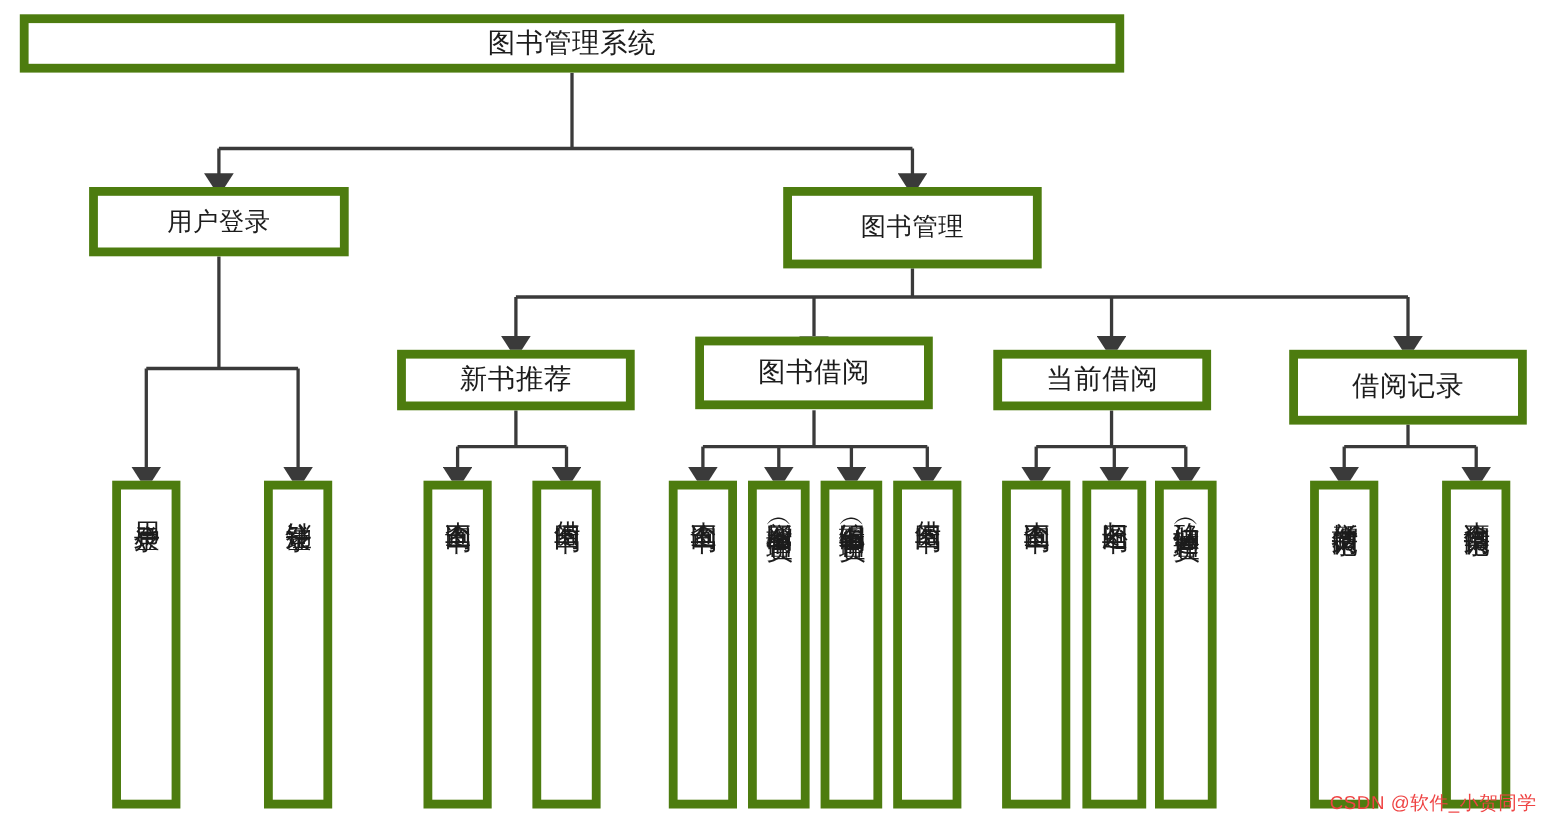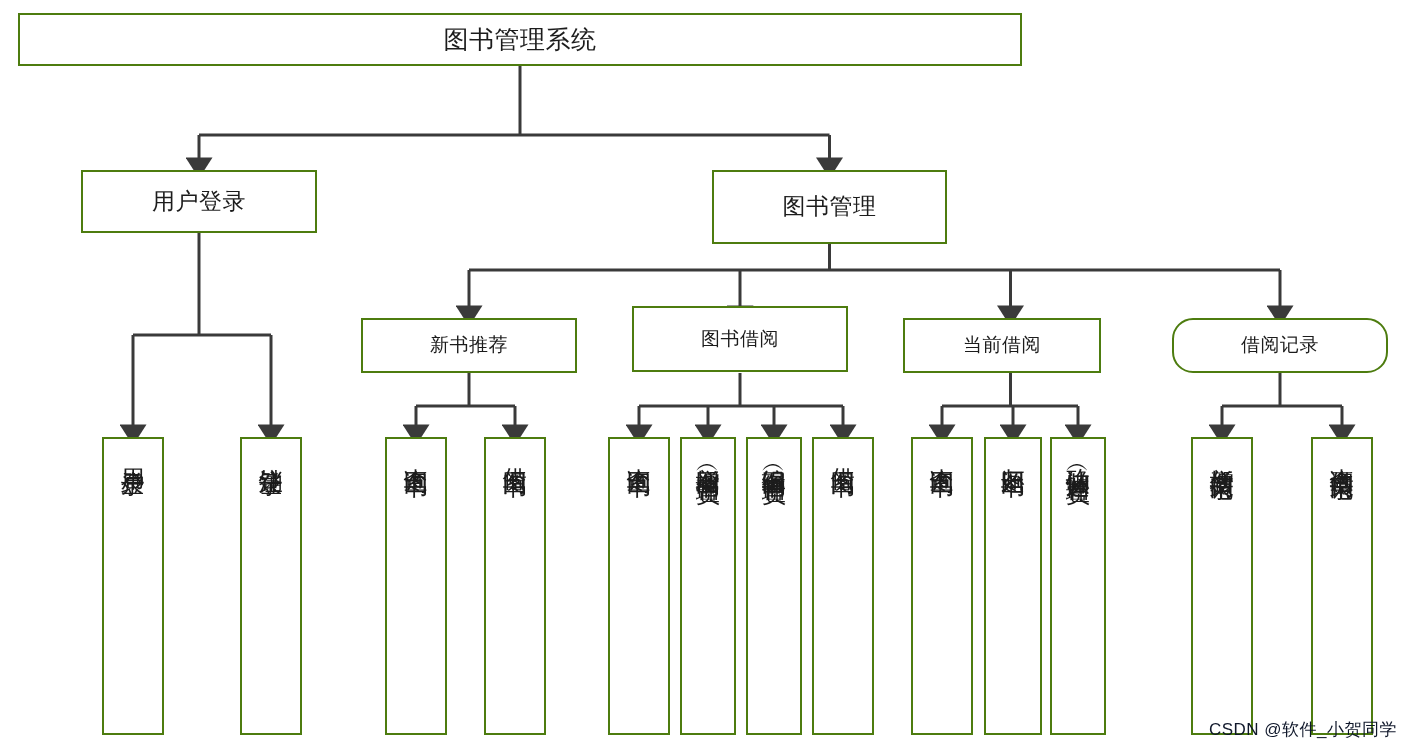--- a/index.html
+++ b/index.html
@@ -22,54 +22,54 @@
     left: 0;
     top: 0;
     width: 1405px;
     height: 747px;
     pointer-events: none;
   }
   .node {
     position: absolute;
     box-sizing: border-box;
     background: #ffffff;
-    border: 2px solid #4d7c0f;
+    border: 8px solid #4d7c0f;
     display: flex;
     align-items: center;
     justify-content: center;
     color: #1c1c1c;
   }
   .node .label {
     display: block;
     text-align: center;
     line-height: 1.18;
     letter-spacing: 0.5px;
   }
   .node.root .label { font-size: 25px; }
   .node.level2 .label { font-size: 23px; }
-  .node.level3 .label { font-size: 19px; text-align: center; }
+  .node.level3 .label { font-size: 25px; text-align: center; }
   .node.leaf {
     padding: 10px 0;
     align-items: flex-start;
     justify-content: center;
   }
   .node.leaf .label {
     writing-mode: vertical-rl;
     text-orientation: upright;
     font-size: 24px;
     line-height: 1.22;
     letter-spacing: 2px;
     white-space: nowrap;
   }
   #watermark {
     position: absolute;
     right: 8px;
     bottom: 6px;
     font-size: 17px;
-    color: #0f172a;
+    color: #ef4444;
     letter-spacing: 0.5px;
     white-space: nowrap;
   }
 </style>
 </head>
 <body>
 
 <div id="diagram-root">
 
   <svg id="edge-layer" viewBox="0 0 1405 747" xmlns="http://www.w3.org/2000/svg">
@@ -127,21 +127,21 @@
       </div>
       <div class="node level3" id="node-new-book-rec" style="left: 361px; top: 318px; width: 216px; height: 55px;">
         <span class="label">新书推荐</span>
       </div>
       <div class="node level3" id="node-book-borrow" style="left: 632px; top: 306px; width: 216px; height: 66px;">
         <span class="label">图书借阅</span>
       </div>
       <div class="node level3" id="node-current-borrow" style="left: 903px; top: 318px; width: 198px; height: 55px;">
         <span class="label">当前借阅</span>
       </div>
-      <div class="node level3" id="node-borrow-record" style="left: 1172px; top: 318px; width: 216px; height: 55px; border-radius: 21px;">
+      <div class="node level3" id="node-borrow-record" style="left: 1172px; top: 318px; width: 216px; height: 68px;">
         <span class="label">借阅记录</span>
       </div>
       <div class="node leaf" id="node-leaf-user-login" style="left: 102px; top: 437px; width: 62px; height: 298px;">
         <span class="label">用户登录</span>
       </div>
       <div class="node leaf" id="node-leaf-logout" style="left: 240px; top: 437px; width: 62px; height: 298px;">
         <span class="label">注销登录</span>
       </div>
       <div class="node leaf" id="node-leaf-query-book-1" style="left: 385px; top: 437px; width: 62px; height: 298px;">
         <span class="label">查询图书</span>

